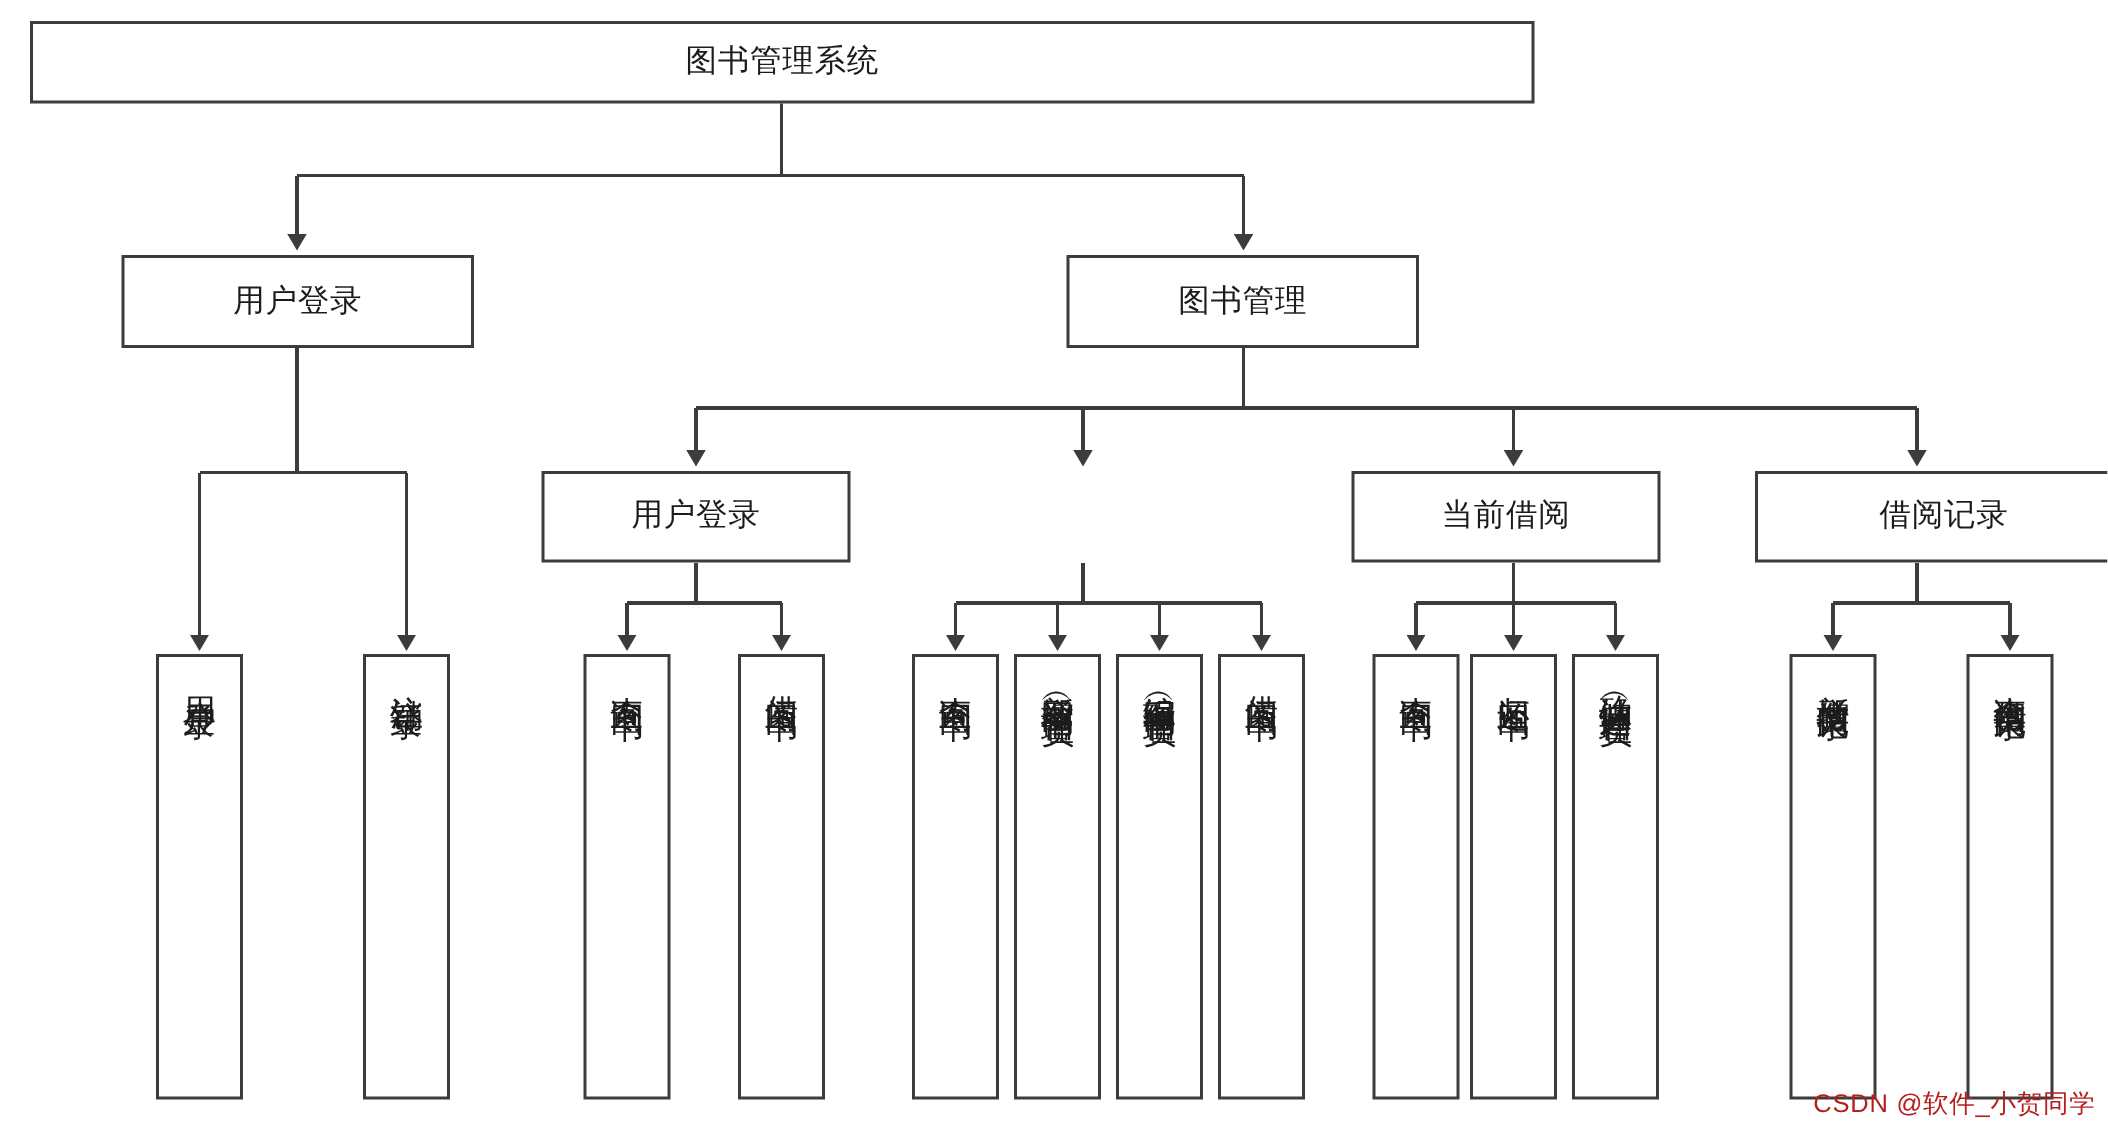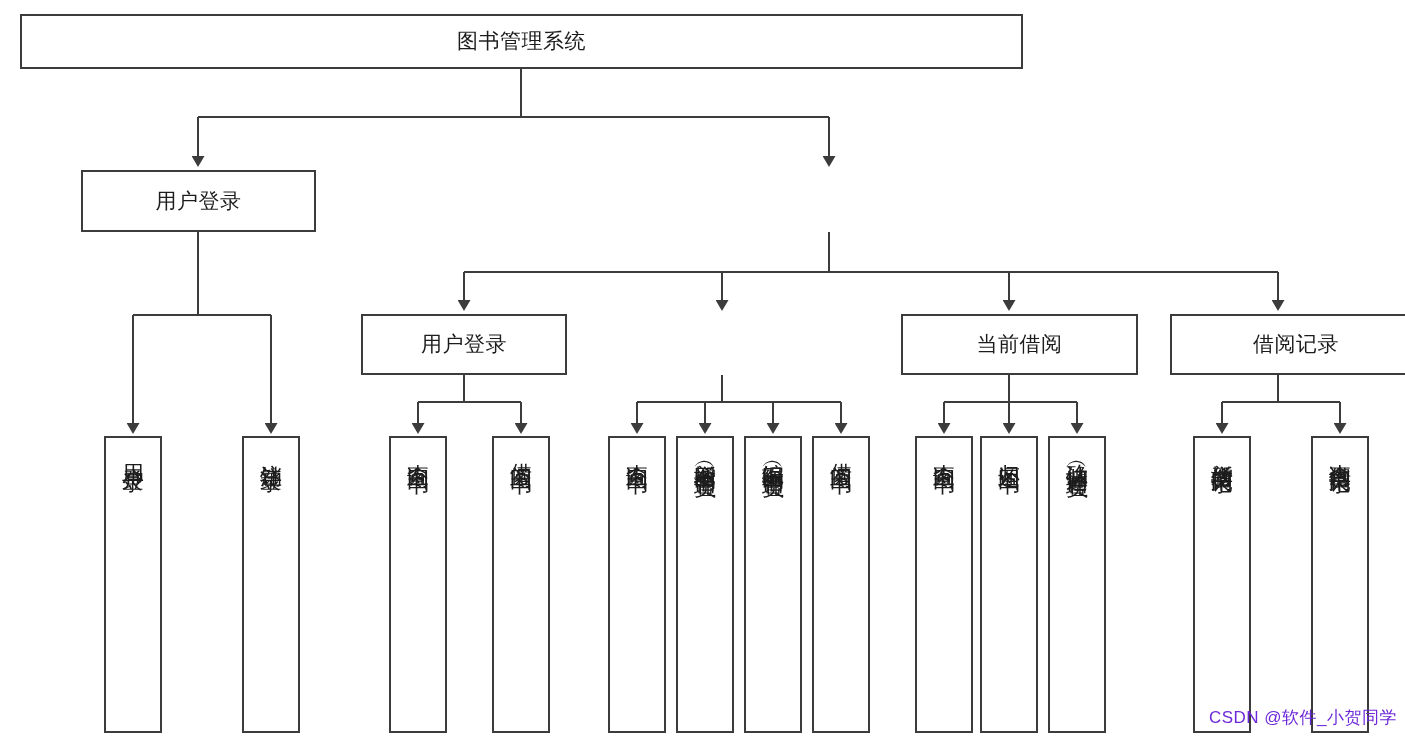--- a/index.html
+++ b/index.html
@@ -56,23 +56,23 @@
     letter-spacing: 3px;
     line-height: 1;
     white-space: nowrap;
   }
   .node.vert.tall-text .label {
     letter-spacing: 2px;
   }
   .watermark {
     position: absolute;
     right: 8px;
-    bottom: 18px;
+    bottom: 0;
     font-size: 17px;
-    color: #6d28d9;
+    color: #b91c1c;
     letter-spacing: 0.5px;
     white-space: nowrap;
   }
 </style>
 </head>
 <body>
 
 <div id="canvas">
 
   <svg id="edges" viewBox="0 0 1405 747">
@@ -125,25 +125,28 @@
     </g>
   </svg>
 
   <div class="node horiz" style="left:20px; top:14px; width:1003px; height:55px;">
     <span class="label">图书管理系统</span>
   </div>
 
   <div class="node horiz" style="left:81px; top:170px; width:235px; height:62px;">
     <span class="label">用户登录</span>
   </div>
+  <div class="node horiz" style="left:711px; top:170px; width:235px; height:62px;">
+    <span class="label">图书管理</span>
+  </div>
 
   <div class="node horiz" style="left:361px; top:314px; width:206px; height:61px;">
     <span class="label">用户登录</span>
   </div>
-  <div class="node horiz" style="left:901px; top:314px; width:237px; height:61px;">
+  <div class="node horiz" style="left:901px; top:314px; width:206px; height:61px;">
     <span class="label">当前借阅</span>
   </div>
   <div class="node horiz" style="left:1170px; top:314px; width:252px; height:61px;">
     <span class="label">借阅记录</span>
   </div>
 
   <div class="node vert" style="left:104px; top:436px; width:58px; height:297px;">
     <span class="label">用户登录</span>
   </div>
   <div class="node vert" style="left:242px; top:436px; width:58px; height:297px;">

